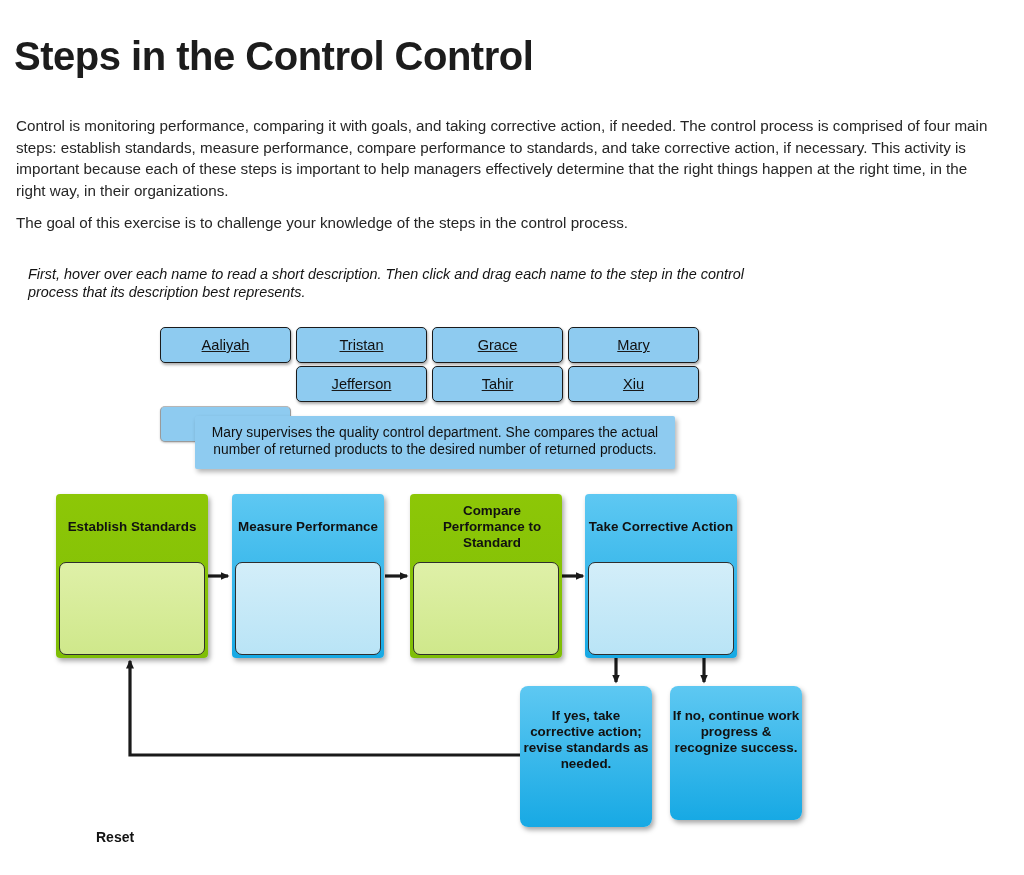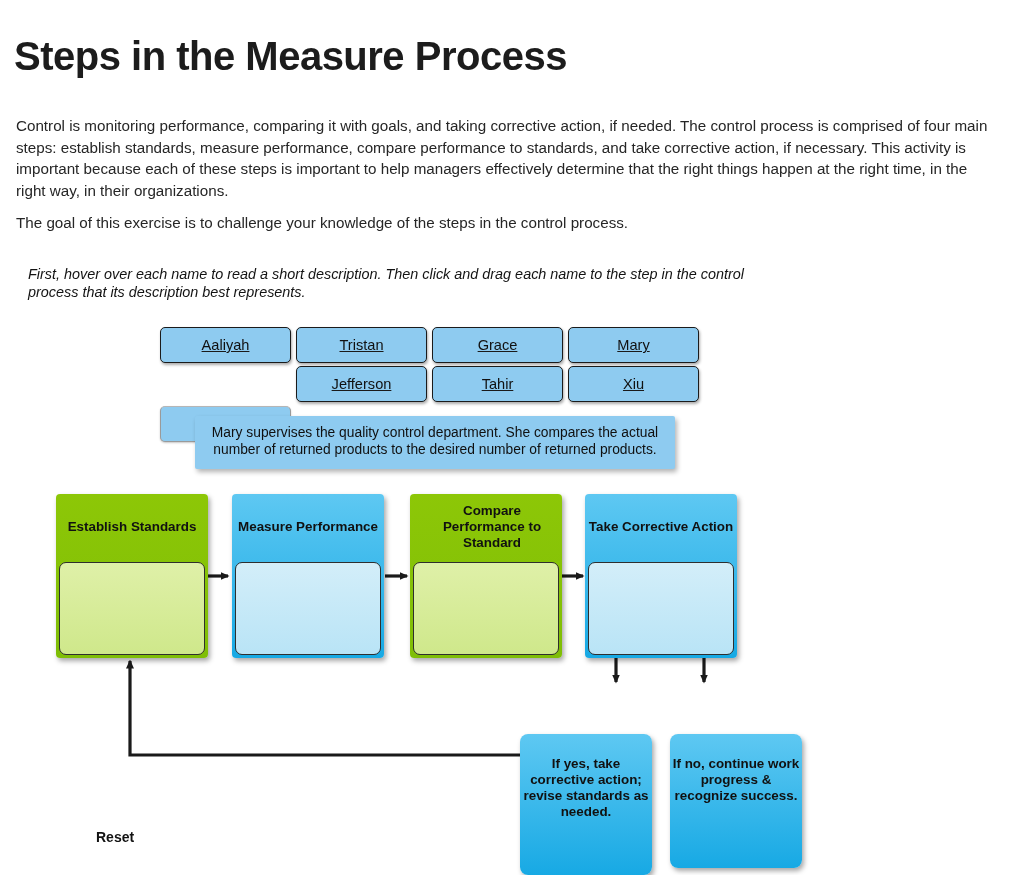--- a/index.html
+++ b/index.html
@@ -173,21 +173,20 @@
     display: flex;
     align-items: flex-start;
     justify-content: center;
     text-align: center;
     font-size: 13.4px;
     font-weight: bold;
     line-height: 16px;
     color: #111;
     padding-top: 22px;
     box-sizing: border-box;
-    margin-top: 48px;
   }
 
   
   .reset-btn {
     position: absolute;
     left: 96px;
     top: 829px;
     font-size: 14px;
     font-weight: bold;
     color: #121212;
@@ -196,21 +195,21 @@
     background: none;
     border: none;
     padding: 0;
     font-family: "Liberation Sans", sans-serif;
     text-align: center;
   }
 </style>
 </head>
 <body>
 
-<h1 class="page-title">Steps in the Measure Process</h1>
+<h1 class="page-title">Steps in the Control Control</h1>
 
 <p class="intro-para">Control is monitoring performance, comparing it with goals, and taking corrective action, if needed. The control process is comprised of four main steps: establish standards, measure performance, compare performance to standards, and take corrective action, if necessary. This activity is important because each of these steps is important to help managers effectively determine that the right things happen at the right time, in the right way, in their organizations.</p>
 
 <p class="goal-para">The goal of this exercise is to challenge your knowledge of the steps in the control process.</p>
 
 <p class="instruction-para">First, hover over each name to read a short description. Then click and drag each name to the step in the control process that its description best represents.</p>
 
 <div class="tile-grid">
   <div class="tile-row">
     <div class="name-tile">Aaliyah</div>

